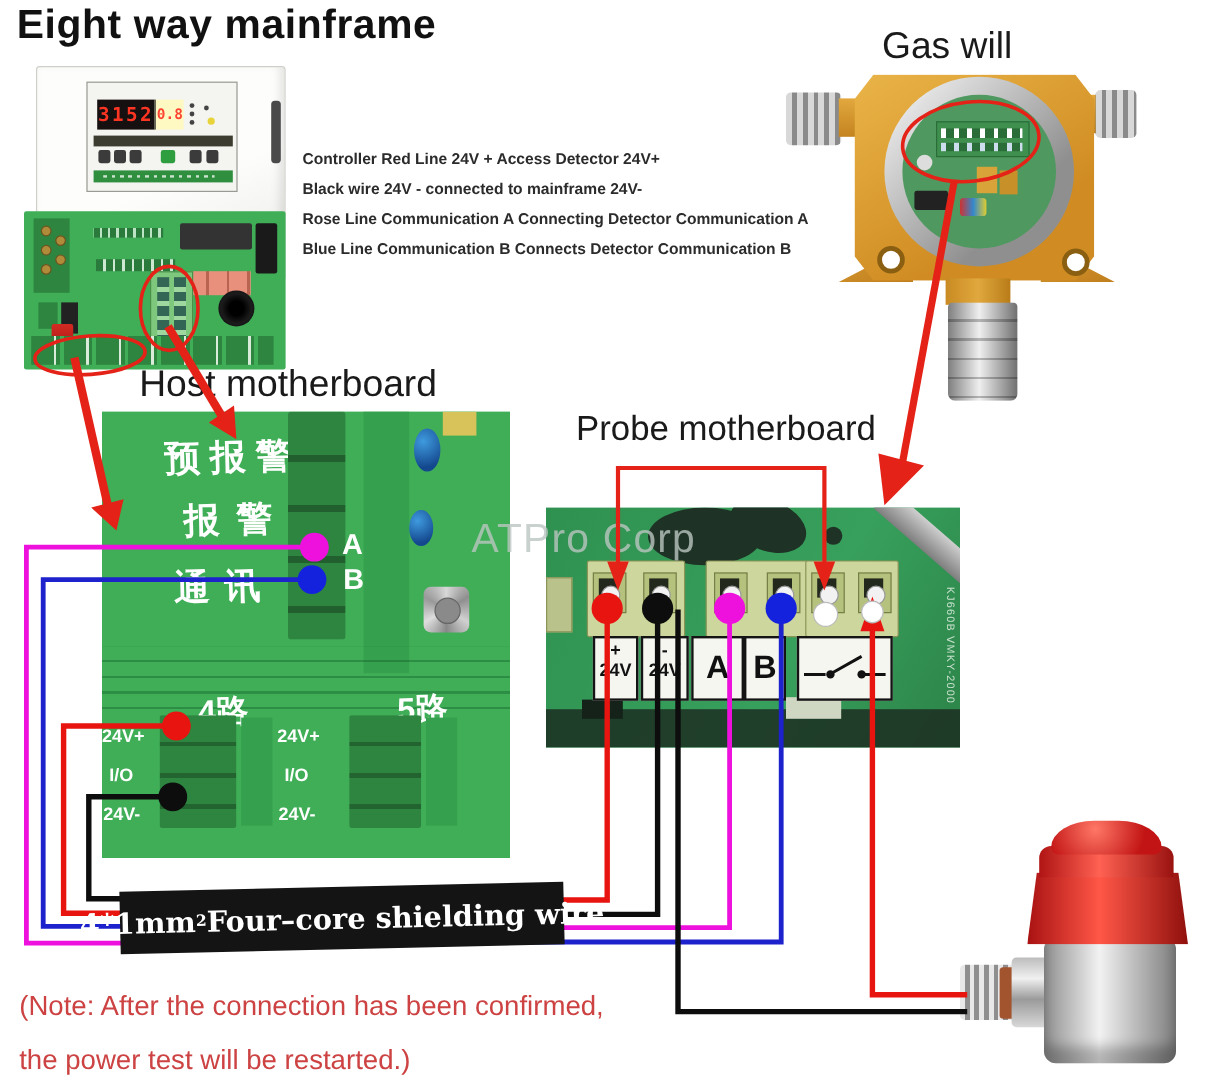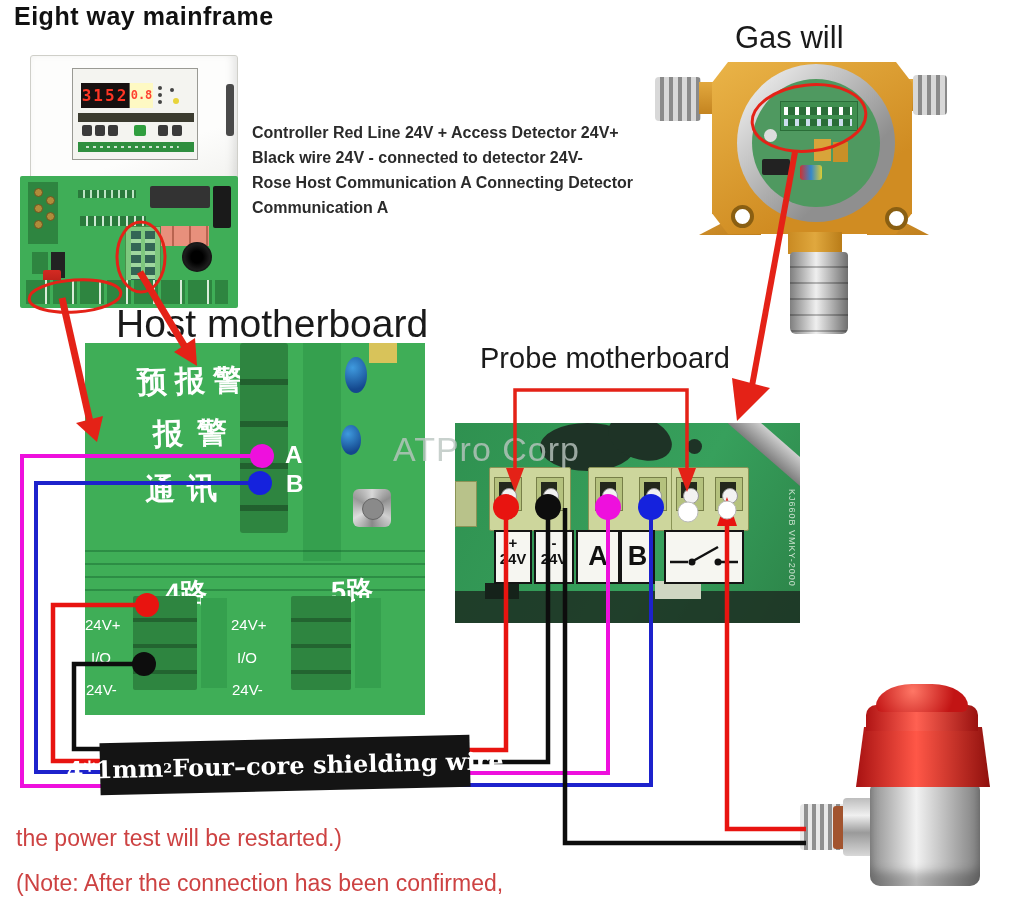--- a/index.html
+++ b/index.html
@@ -1,25 +1,25 @@
 <!DOCTYPE html>
 <html><head>
 <meta charset="utf-8">
 <style>
   html,body{margin:0;padding:0;background:#fff;}
   .canvas{position:relative;width:1024px;height:906px;background:#fff;overflow:hidden;
           font-family:"Liberation Sans", sans-serif;}
   .abs{position:absolute;}
   
-  .t-main{left:14px;top:2px;font-size:25px;font-weight:700;color:#111;letter-spacing:.5px;}
+  .t-main{left:14px;top:2px;font-size:34px;font-weight:700;color:#111;letter-spacing:.5px;}
   .t-gas{left:735px;top:20px;font-size:31px;font-weight:400;color:#1a1a1a;}
-  .t-host{left:116px;top:302px;font-size:39px;font-weight:400;color:#1a1a1a;}
+  .t-host{left:116px;top:302px;font-size:31px;font-weight:400;color:#1a1a1a;}
   .t-probe{left:480px;top:342px;font-size:29px;font-weight:400;color:#1a1a1a;z-index:4;}
   
-  .instr{left:252px;top:120px;width:460px;font-size:16px;font-weight:700;color:#2b2b2b;line-height:25px;}
+  .instr{left:252px;top:120px;width:460px;font-size:13px;font-weight:700;color:#2b2b2b;line-height:25px;}
   
   .note{left:16px;top:816px;font-size:23px;color:#cd4242;line-height:45px;z-index:4;}
   
   .ctrl-box{left:30px;top:55px;width:206px;height:177px;background:linear-gradient(160deg,#fdfdfc 55%,#e9e9e5);
             border:1px solid #cfcfc9;border-radius:3px;box-shadow:inset -4px -3px 8px rgba(0,0,0,.10);}
   .ctrl-notch{left:226px;top:84px;width:8px;height:52px;background:#4a4a4a;border-radius:3px;}
   .ctrl-panel{left:72px;top:68px;width:124px;height:90px;background:#f4f4f0;border:1px solid #9a9a94;}
   .disp-main{left:81px;top:83px;width:48px;height:25px;background:#171010;color:#ff3524;
              font-family:"DejaVu Sans Mono",monospace;font-weight:700;font-size:16px;line-height:25px;
              text-align:center;letter-spacing:2px;}
@@ -58,21 +58,21 @@
        repeating-linear-gradient(180deg,transparent 0 14px,rgba(0,0,0,.25) 14px 16px);
      background-blend-mode:multiply;border-radius:4px 4px 6px 6px;}
   
   .hpcb{left:85px;top:343px;width:340px;height:372px;background:#3fae57;overflow:hidden;z-index:1;}
   .hpcb .traces{background:repeating-linear-gradient(180deg,transparent 0 11px,rgba(10,80,35,.35) 11px 13px);}
   .cn{color:#fff;font-weight:700;white-space:nowrap;transform:rotate(-1.5deg);}
   .ab{color:#fff;font-weight:700;font-size:24px;}
   .cap{border-radius:50%;background:radial-gradient(circle at 35% 30%,#3f9ade,#14488e 75%);}
   .conn{background:#2e8540;border-radius:2px;
         background-image:repeating-linear-gradient(180deg,transparent 0 22px,rgba(0,0,0,.25) 22px 26px);}
-  .pwr{color:#fff;font-weight:400;font-size:15px;white-space:nowrap;margin-top:11px;}
+  .pwr{color:#fff;font-weight:700;font-size:15px;white-space:nowrap;}
   .hex{border-radius:6px;background:conic-gradient(#d8d8d8,#8f8f8f,#d0d0d0,#888,#ddd,#999,#d8d8d8);}
   
   .ppcb{left:455px;top:423px;width:345px;height:200px;background:linear-gradient(120deg,#2f9150,#37a05c 60%,#2c8348);overflow:hidden;z-index:1;}
   .blob{background:#1e3326;border-radius:50%;}
   .pstrip-block{background:#cdd69c;border:1px solid #8a9456;border-radius:2px;}
   .pcell{background:#b5c27e;border:1px solid #777f48;}
   .pcell .hole{left:4px;top:4px;width:16px;height:16px;background:#23281c;}
   .pcell .screw{left:6px;top:10px;width:14px;height:14px;border-radius:50%;background:#f2f2f2;border:1px solid #999;}
   .tbox{background:#f6f6f1;border:2px solid #141414;color:#111;text-align:center;z-index:2;}
   .tbox .sign{font-size:15px;font-weight:700;line-height:14px;display:block;margin-top:4px;}
@@ -114,22 +114,23 @@
 
 <div class="canvas">
 
   <div class="abs t-main">Eight way mainframe</div>
   <div class="abs t-gas">Gas will</div>
   <div class="abs t-host">Host motherboard</div>
   <div class="abs t-probe">Probe motherboard</div>
 
   <div class="abs instr">
     <div>Controller Red Line 24V + Access Detector 24V+</div>
-    <div>Black wire 24V - connected to detector 24V-</div>
-    <div>Rose Host Communication A Connecting Detector Communication A</div>
+    <div>Black wire 24V - connected to mainframe 24V-</div>
+    <div>Rose Line Communication A Connecting Detector Communication A</div>
+    <div>Blue Line Communication B Connects Detector Communication B</div>
   </div>
 
   <div class="abs ctrl-box"></div>
   <div class="abs ctrl-notch"></div>
   <div class="abs ctrl-panel"></div>
   <div class="abs disp-main">3152</div>
   <div class="abs disp-sub">0.8</div>
   <div class="abs led" style="left:158px;top:86px;"></div>
   <div class="abs led" style="left:158px;top:93px;"></div>
   <div class="abs led" style="left:158px;top:100px;"></div>
@@ -337,17 +338,17 @@
     <polygon points="737,421 732,378 770,388" fill="#e42217"></polygon>
   </svg>
 
   <div class="abs banner">
     <span>4*1mm</span>
       <sup>2</sup>
       <span> Four–core shielding wire</span>
   </div>
 
   <div class="abs note">
+    <div>(Note: After the connection has been confirmed,</div>
     <div>the power test will be restarted.)</div>
-    <div>(Note: After the connection has been confirmed,</div>
   </div>
 
 </div>
 
 </body></html>

